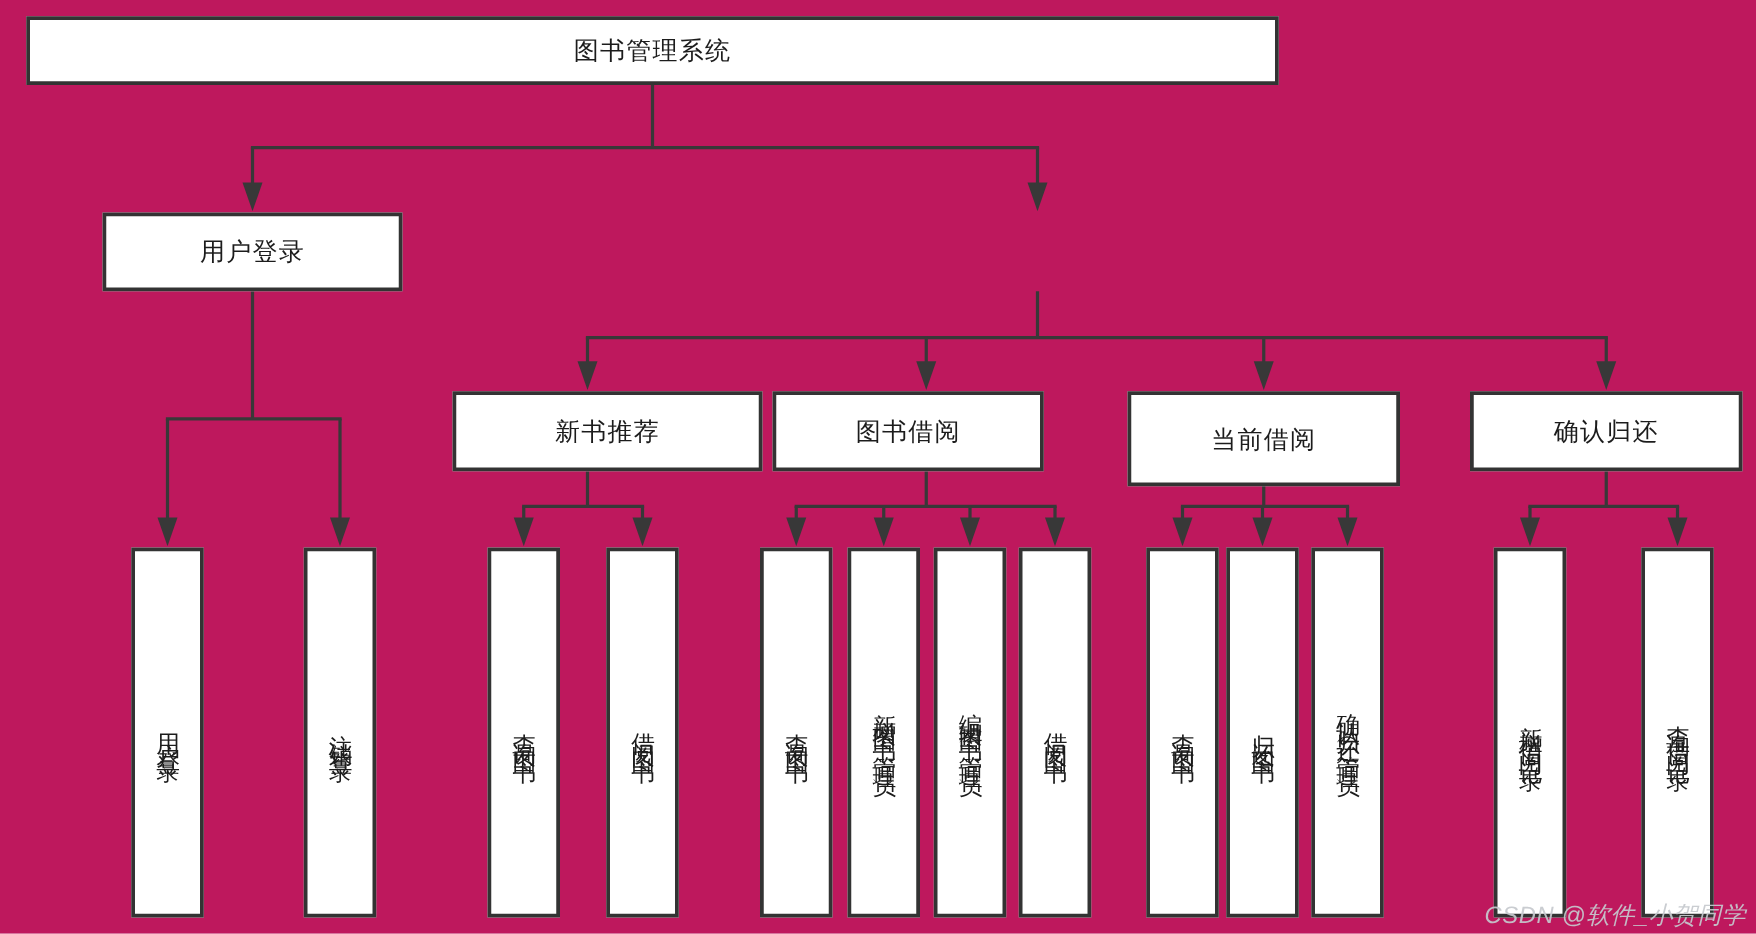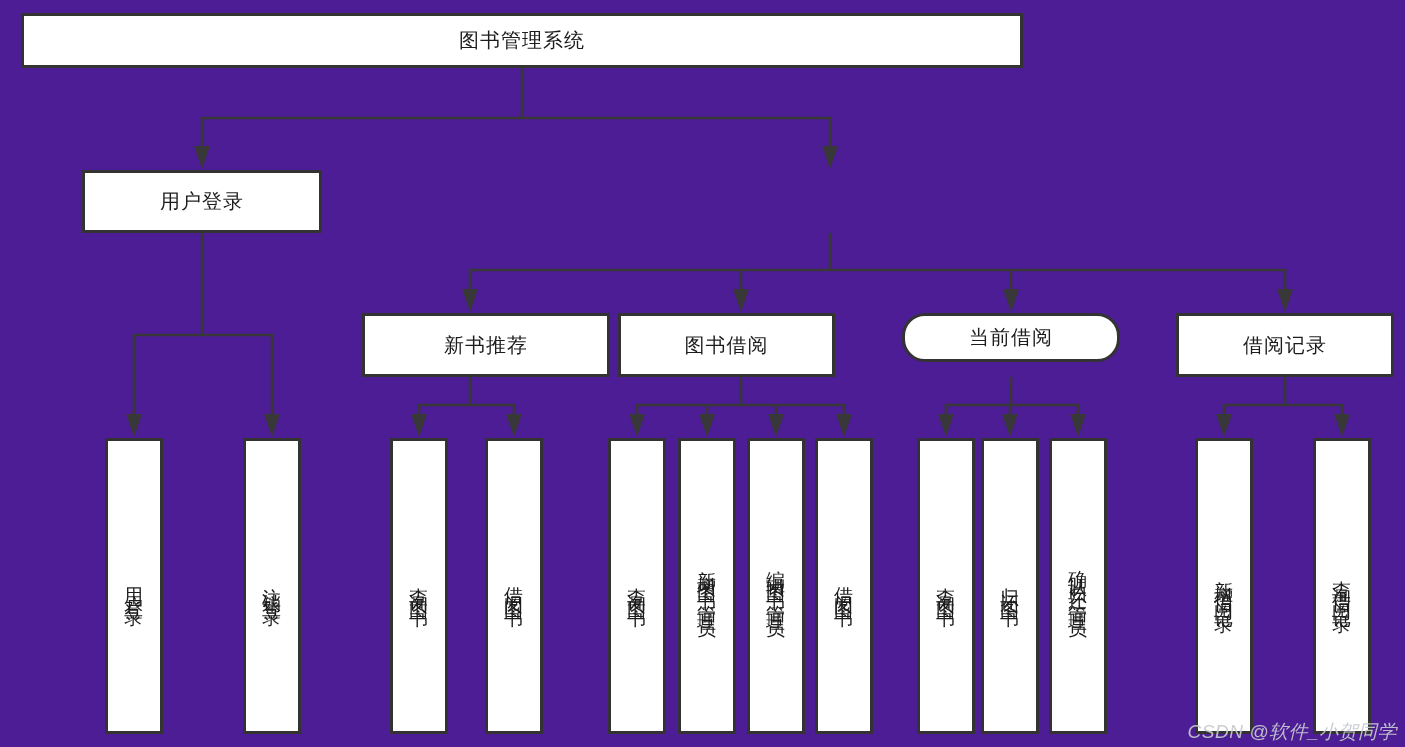--- a/index.html
+++ b/index.html
@@ -4,21 +4,21 @@
 <style>
   html, body {
     margin: 0;
     padding: 0;
     background: #ffffff;
   }
   #canvas {
     position: relative;
     width: 1405px;
     height: 747px;
-    background: #4c1d95;
+    background: #be185d;
     font-family: "Liberation Sans", sans-serif;
     overflow: hidden;
   }
   #connectors {
     position: absolute;
     left: 0;
     top: 0;
     width: 1405px;
     height: 747px;
     pointer-events: none;
@@ -147,25 +147,25 @@
   <div class="hbox" style="left:82px; top:170px; width:240px; height:63px;">
     <span>用户登录</span>
   </div>
 
   <div class="hbox" style="left:362px; top:313px; width:248px; height:64px;">
     <span>新书推荐</span>
   </div>
   <div class="hbox" style="left:618px; top:313px; width:217px; height:64px;">
     <span>图书借阅</span>
   </div>
-  <div class="hbox" style="left:902px; top:313px; width:218px; height:49px;border-radius:23px;">
+  <div class="hbox" style="left:902px; top:313px; width:218px; height:76px;">
     <span>当前借阅</span>
   </div>
   <div class="hbox" style="left:1176px; top:313px; width:218px; height:64px;">
-    <span>借阅记录</span>
+    <span>确认归还</span>
   </div>
 
   <div class="vbox" style="left:105px;">
     <span class="vtext">用户登录</span>
   </div>
   <div class="vbox" style="left:243px;">
     <span class="vtext">注销登录</span>
   </div>
 
   <div class="vbox" style="left:390px;">

